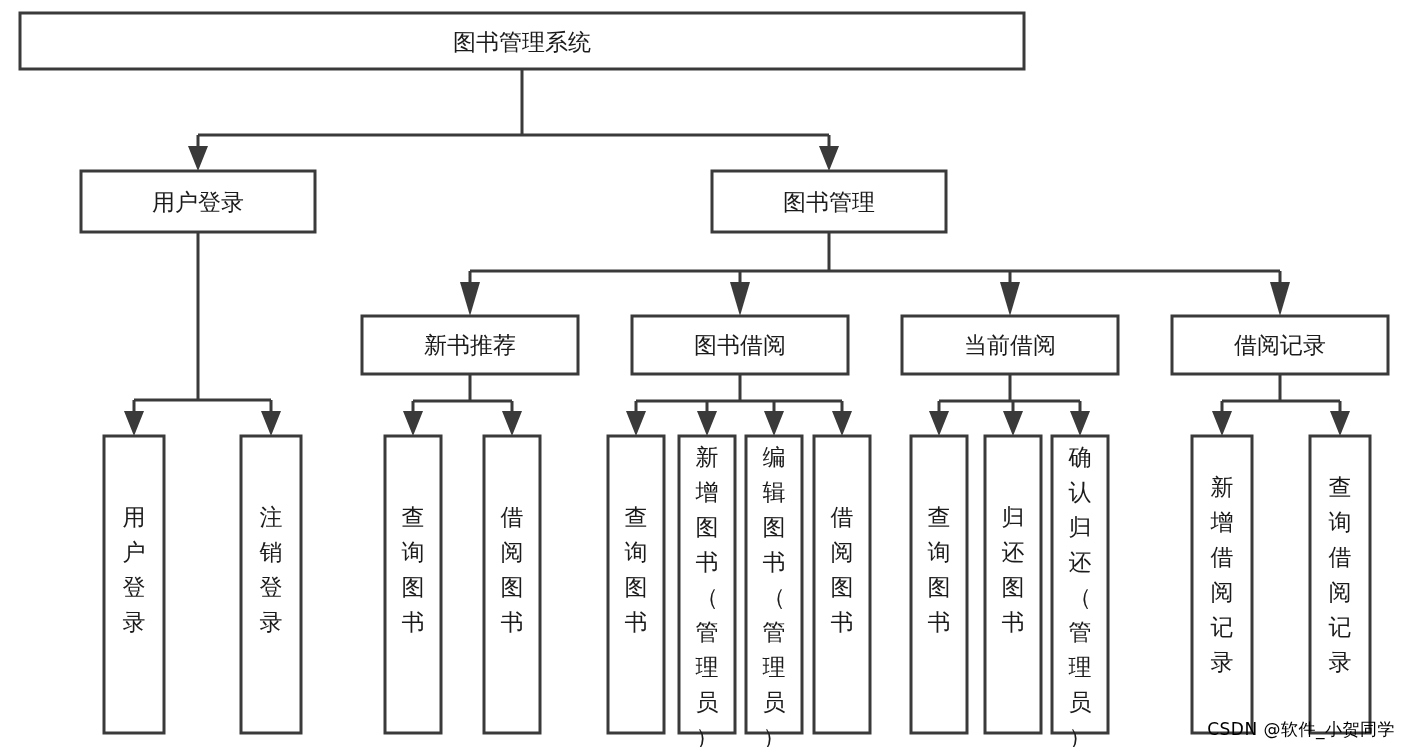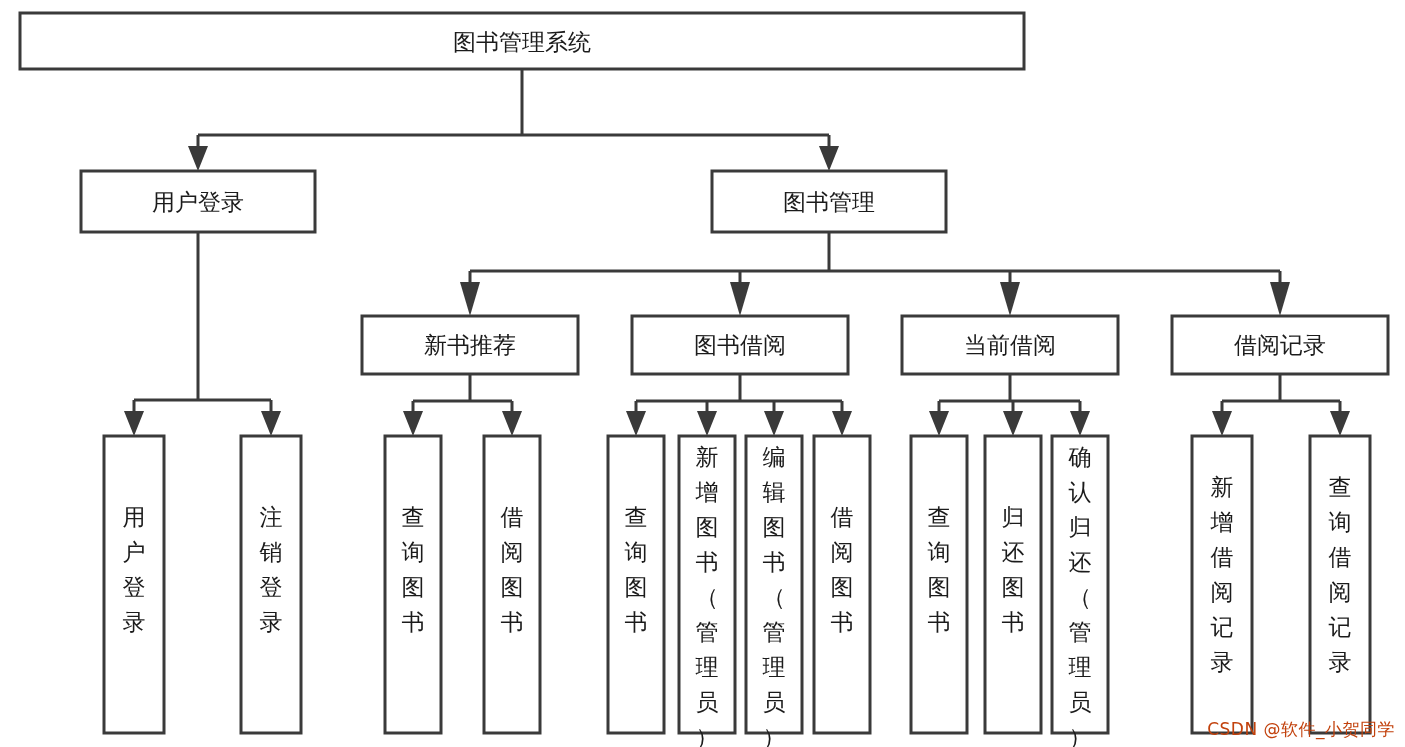--- a/index.html
+++ b/index.html
@@ -52,21 +52,21 @@
     font-size: 23px;
     fill: #1b1b1b;
     text-anchor: middle;
   }
   .watermark-text {
     position: absolute;
     right: 10px;
     bottom: 6px;
     font-family: "DejaVu Sans", "Liberation Sans", sans-serif;
     font-size: 17px;
-    color: #c2410c;
+    color: #000000;
     white-space: nowrap;
     letter-spacing: 0.5px;
   }
 </style>
 </head>
 <body>
 
 <div id="diagram-root">
 
   <svg class="diagram-canvas" viewBox="0 0 1405 747">

